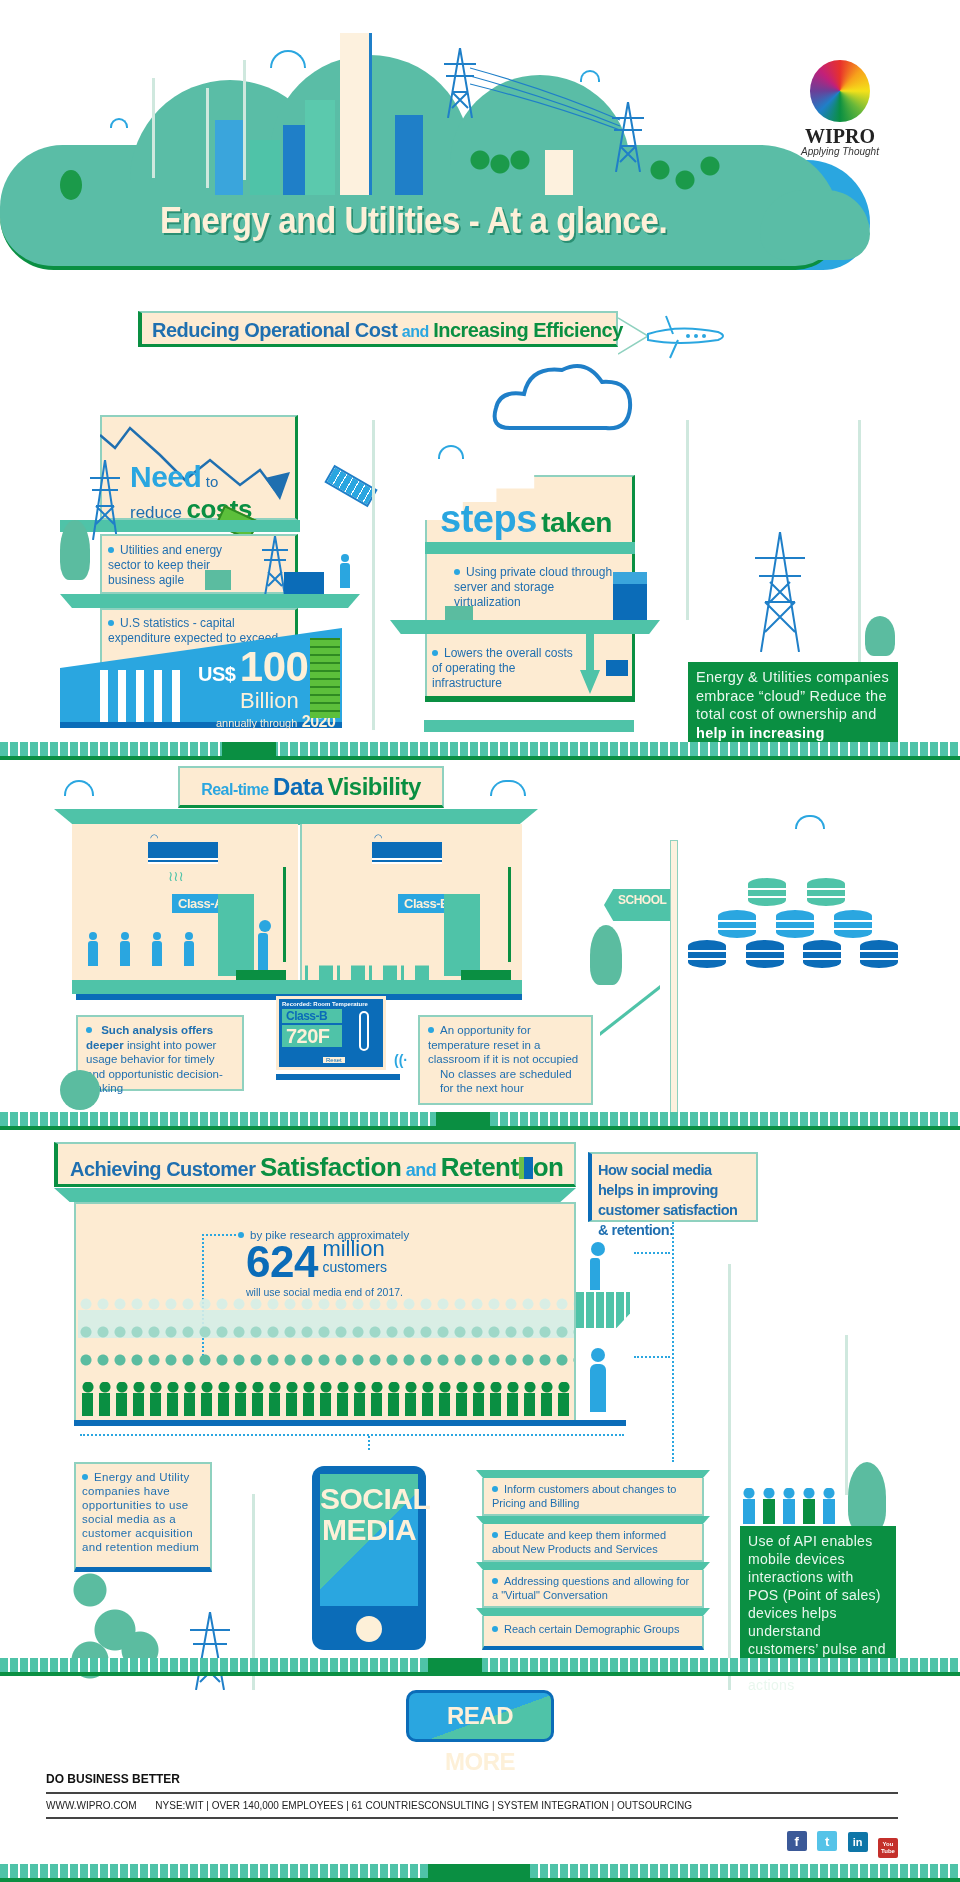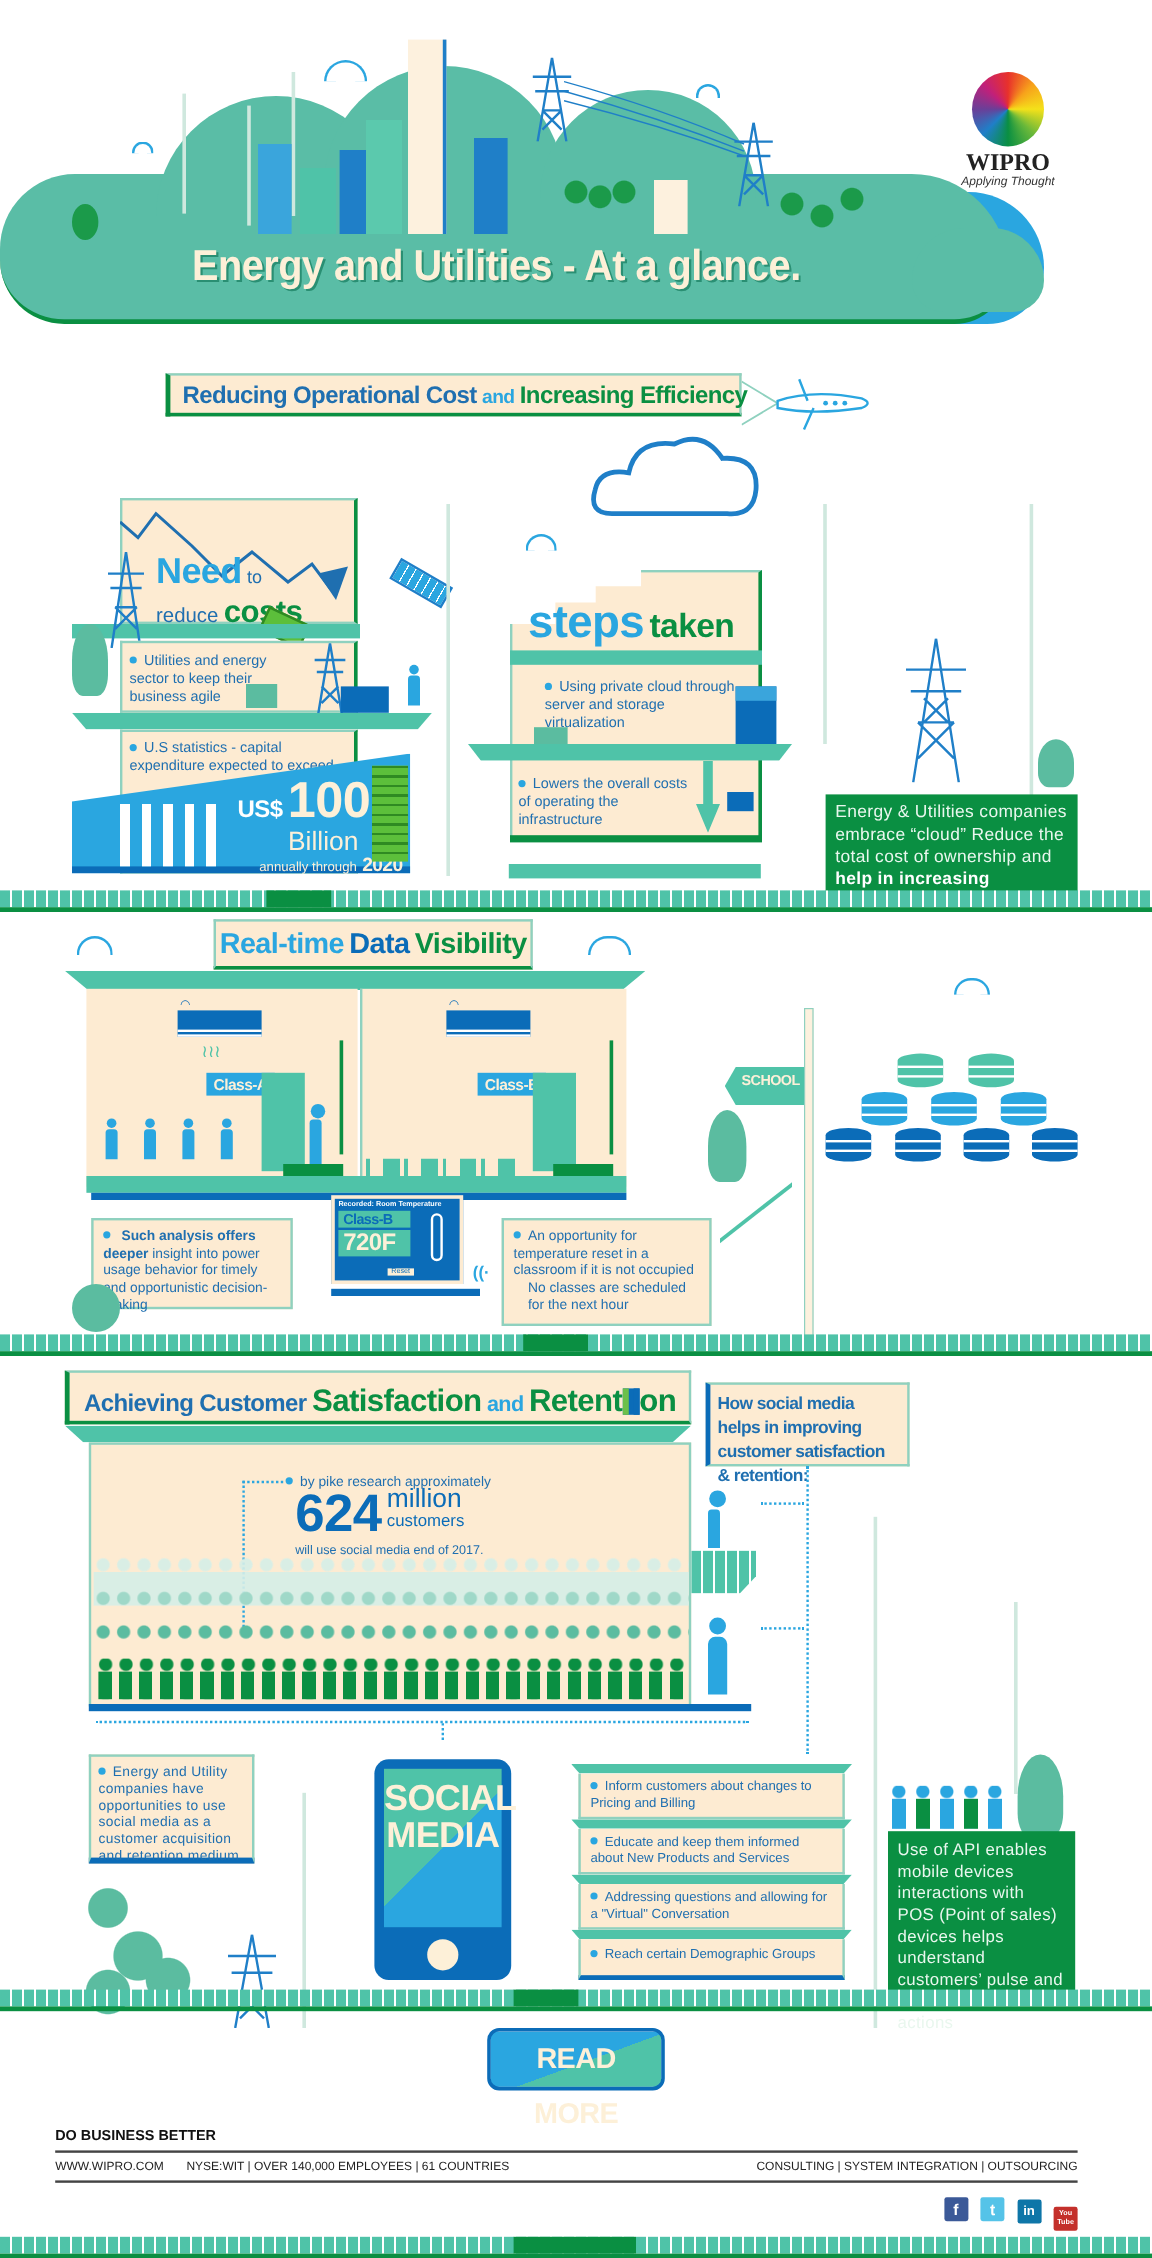--- a/index.html
+++ b/index.html
@@ -187,21 +187,21 @@
 <div class="ground" style="top:742px">
     <div class="gblock" style="left:222px;width:54px"></div>
   </div>
 
 <div class="abs" style="left:0;top:760px;width:960px;height:360px">
   <div class="cloud-line" style="left:64px;top:20px;width:30px;height:16px"></div>
   <div class="cloud-line" style="left:490px;top:20px;width:36px;height:16px"></div>
   <div class="cloud-line" style="left:795px;top:55px;width:30px;height:14px"></div>
 
   <div class="abs cream-box" style="left:178px;top:6px;width:266px;height:42px;border-bottom:3px solid var(--green);text-align:center;padding-top:5px;white-space:nowrap">
-    <span class="cond" style="color:var(--blue-l);font-size:24px">Real-time</span>
+    <span class="cond" style="color:var(--blue-l);font-size:16px">Real-time</span>
     <span class="cond" style="color:var(--blue);font-size:24px">Data</span>
     <span class="cond" style="color:var(--green);font-size:24px">Visibility</span>
   </div>
 
   <div class="abs" style="left:54px;top:49px;width:484px;height:16px;background:var(--teal);clip-path:polygon(0 0,100% 0,96% 100%,4% 100%)"></div>
   <div class="abs cream-box" style="left:72px;top:64px;width:226px;height:165px;border:none;background:var(--cream)"></div>
   <div class="abs cream-box" style="left:300px;top:64px;width:222px;height:165px;border:none;background:var(--cream);border-left:2px solid var(--cream-b)"></div>
 
   <div class="abs" style="left:148px;top:82px;width:70px;height:22px;background:var(--blue);border-bottom:6px double #fff"></div>
   <div class="abs" style="left:372px;top:82px;width:70px;height:22px;background:var(--blue);border-bottom:6px double #fff"></div>
@@ -328,21 +328,21 @@
       <div class="b" style="top:16px;height:48px;width:16px;background:var(--blue-l);border-radius:6px 6px 0 0"></div>
     </div>
   <div class="abs" style="left:634px;top:122px;width:36px;border-top:2px dotted var(--blue-l)"></div>
   <div class="abs" style="left:634px;top:226px;width:36px;border-top:2px dotted var(--blue-l)"></div>
   <div class="abs" style="left:672px;top:92px;height:240px;border-left:2px dotted var(--blue-l)"></div>
 
   <div class="turbine-pole" style="left:728px;top:134px;height:426px"></div>
   <div class="turbine-pole" style="left:845px;top:205px;height:160px"></div>
   <div class="turbine-pole" style="left:252px;top:364px;height:196px"></div>
 
-  <div class="abs cream-box" style="left:74px;top:332px;width:138px;height:91px;padding:6px 6px;border-bottom:5px solid var(--blue)">
+  <div class="abs cream-box" style="left:74px;top:332px;width:138px;height:110px;padding:6px 6px;border-bottom:5px solid var(--blue)">
     <div class="bullet" style="font-size:11.5px;line-height:14px;letter-spacing:.3px">Energy and Utility companies have opportunities to use social media as a customer acquisition and retention medium</div>
   </div>
   <div class="abs" style="left:70px;top:440px;width:90px;height:110px;background:radial-gradient(circle at 20px 20px,#5bbca0 16px,transparent 17px),radial-gradient(circle at 45px 60px,#5bbca0 20px,transparent 21px),radial-gradient(circle at 70px 80px,#5bbca0 18px,transparent 19px),radial-gradient(circle at 20px 90px,#5bbca0 18px,transparent 19px)"></div>
   <svg class="abs" style="left:190px;top:482px" width="40" height="78" viewBox="0 0 40 78">
       <path d="M20 0 L6 78 M20 0 L34 78 M0 18 H40 M3 32 H37 M10 50 L30 50 M10 50 L30 70 M30 50 L10 70" stroke="#1f7fc8" stroke-width="2" fill="none"></path>
     </svg>
 
   <div class="abs" style="left:476px;top:340px;width:234px">
     <div style="height:8px;background:var(--teal);clip-path:polygon(0 0,100% 0,97% 100%,3% 100%)"></div>
     <div class="cream-box" style="margin:0 6px;height:38px;padding:4px 8px;border-top:none">
@@ -376,21 +376,21 @@
   <div class="abs green-box" style="left:740px;top:396px;width:156px;height:136px;font-size:14px;line-height:18px">Use of API enables mobile devices interactions with POS (Point of sales) devices helps understand customers’ pulse and take necessary actions</div>
 </div>
 <div class="ground" style="top:1658px">
     <div class="gblock" style="left:428px;width:54px"></div>
   </div>
 
 <div class="abs cond" style="left:406px;top:1690px;width:148px;height:52px;border:3px solid var(--blue);border-radius:10px;background:linear-gradient(160deg,var(--blue-l) 55%,var(--teal) 55%);color:#fdf0d8;font-size:24px;text-align:center;line-height:46px;cursor:pointer">READ MORE</div>
 
 <div class="abs" style="left:46px;top:1772px;width:852px">
   <div style="font-size:12px;font-weight:700;color:#111;padding-bottom:6px;border-bottom:2px solid #444">DO BUSINESS BETTER</div>
-  <div style="display:flex;justify-content:space-between;font-size:10px;color:#222;padding:6px 0;border-bottom:2px solid #444">
+  <div style="display:flex;justify-content:flex-start;font-size:10px;color:#222;padding:6px 0;border-bottom:2px solid #444">
     <div>
       <span style="margin-right:16px;cursor:pointer">WWW.WIPRO.COM</span>
       <span>NYSE:WIT | OVER 140,000 EMPLOYEES | 61 COUNTRIES</span>
     </div>
     <span>CONSULTING | SYSTEM INTEGRATION | OUTSOURCING</span>
   </div>
   <div style="text-align:right;margin-top:12px">
     <span class="social-icon" style="background:#3b5998">f</span>
     <span class="social-icon" style="background:#55c3e8">t</span>
     <span class="social-icon" style="background:#0e76a8;font-size:11px">in</span>

